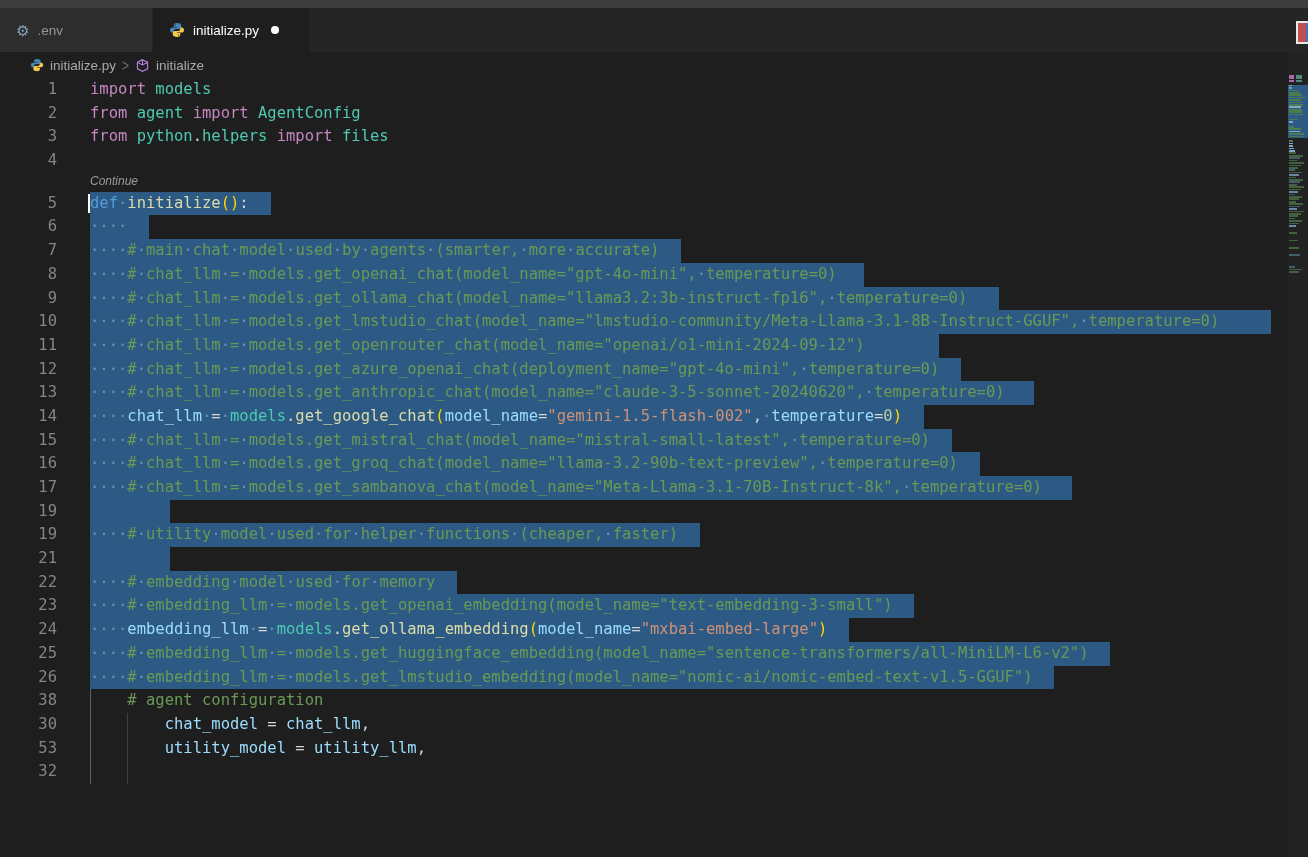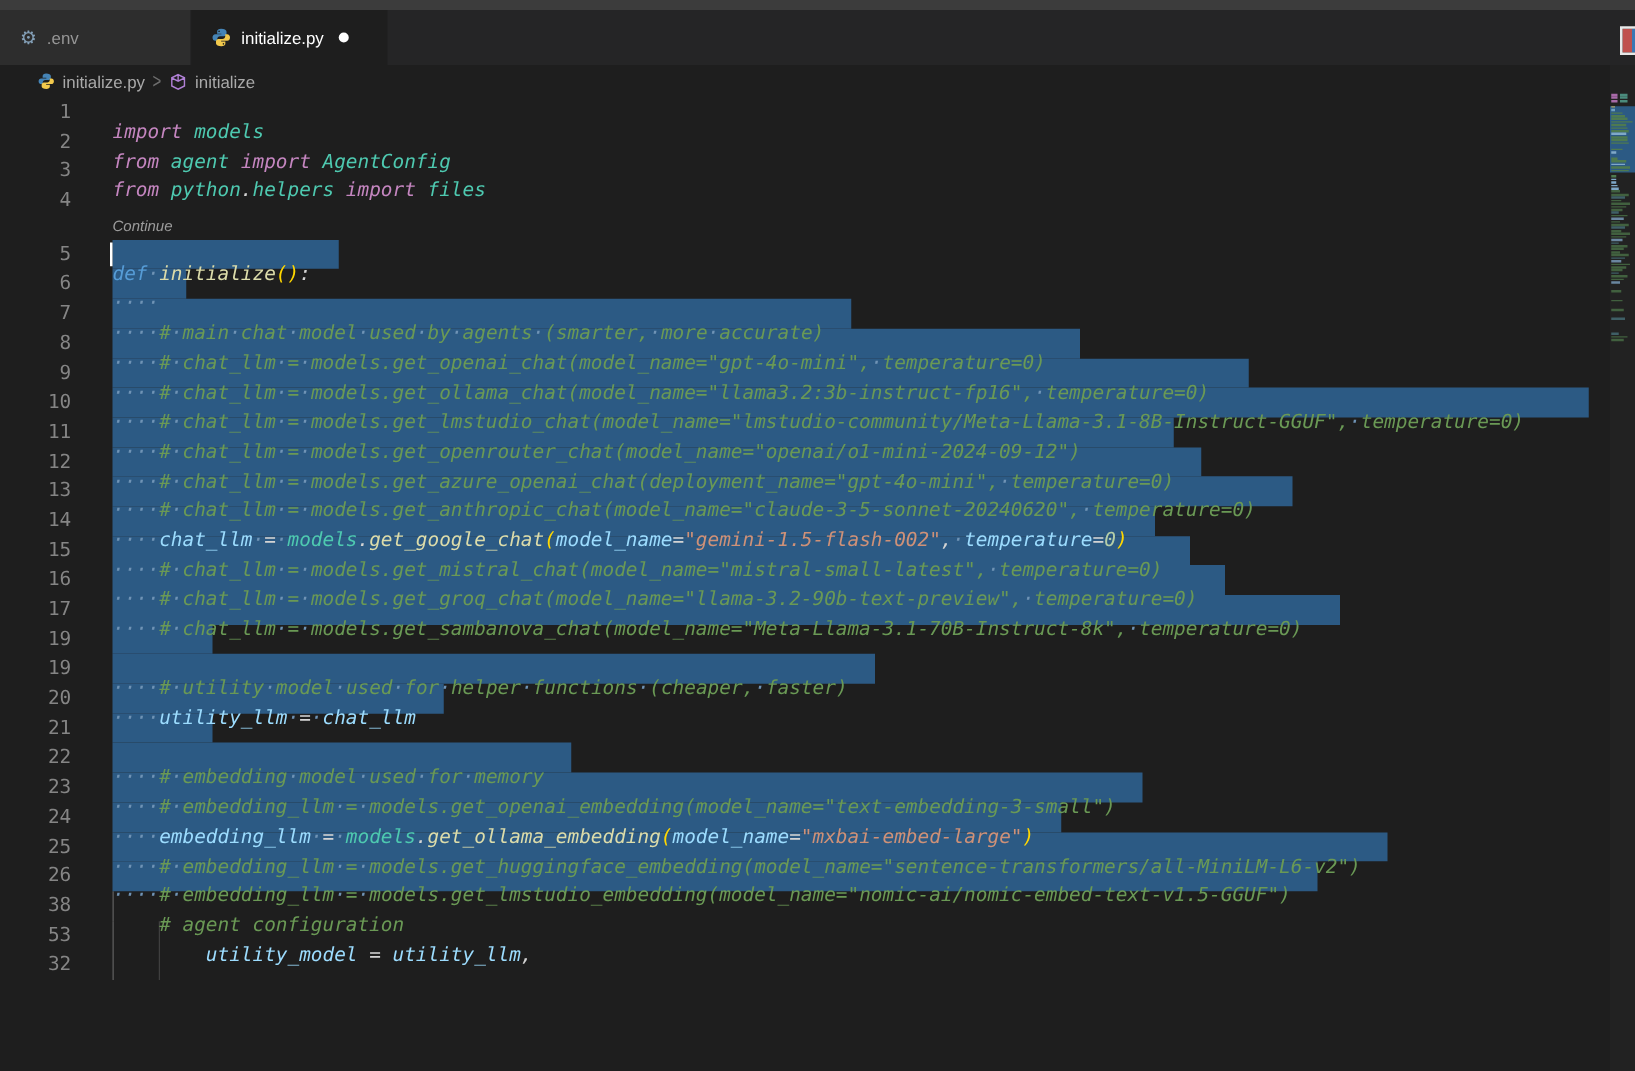--- a/index.html
+++ b/index.html
@@ -22,21 +22,21 @@
   .breadcrumbs{position:absolute;left:0;top:52px;width:100%;height:26px;background:#1e1e1e;
        display:flex;align-items:center;padding-left:30px;box-sizing:border-box;gap:6px;
        color:#a9a9a9;font-size:13.5px;}
   .crumb{cursor:pointer;}
   .crumb-sep{color:#6e6e6e;font-size:12px;transform:scaleY(1.4);display:inline-block;}
   
   #code-lines{position:absolute;left:0;top:78px;width:1288px;
        font-family:"DejaVu Sans Mono","Liberation Mono",monospace;font-size:15.5px;}
   .row{position:relative;height:23.7px;line-height:23.7px;white-space:pre;}
   .lnum{position:absolute;left:0;top:0;width:57px;text-align:right;color:#858585;}
-  .ltext{position:absolute;left:90px;top:16px;z-index:2;color:#d4d4d4;font-style:italic;}
+  .ltext{position:absolute;left:90px;top:0;z-index:2;color:#d4d4d4;}
   .selbg{position:absolute;left:90px;top:0;height:23.7px;background:#2c5a84;z-index:1;}
   .guide{position:absolute;top:0;width:1px;height:23.7px;background:#3f3f3f;z-index:0;}
   .guide.active{background:#5f5f5f;}
   .cursor{position:absolute;left:88px;top:2px;width:2px;height:19px;background:#ffffff;z-index:4;}
   .lens-row{position:relative;height:19px;line-height:17px;font-style:italic;}
   .lens{position:absolute;left:90px;top:0;font-size:12px;color:#9b9b9b;cursor:pointer;
         font-family:"Liberation Sans",sans-serif;}
   .ghost-hint{position:absolute;left:195px;top:0;color:#969696;font-weight:700;z-index:2;}
   
   .k{color:#C586C0}.d{color:#569CD6}.t{color:#4EC9B0}.f{color:#DCDCAA}.v{color:#9CDCFE}
@@ -108,28 +108,28 @@
       <div class="row"><div class="selbg" style="width: 1180.93px;"></div><span class="lnum">10</span><span class="ltext"><span class="ws">····</span><span class="c">#</span><span class="ws">·</span><span class="c">chat_llm</span><span class="ws">·</span><span class="c">=</span><span class="ws">·</span><span class="c">models.get_lmstudio_chat(model_name="lmstudio-community/Meta-Llama-3.1-8B-Instruct-GGUF",</span><span class="ws">·</span><span class="c">temperature=0)</span></span></div>
       <div class="row"><div class="selbg" style="width: 849.39px;"></div><span class="lnum">11</span><span class="ltext"><span class="ws">····</span><span class="c">#</span><span class="ws">·</span><span class="c">chat_llm</span><span class="ws">·</span><span class="c">=</span><span class="ws">·</span><span class="c">models.get_openrouter_chat(model_name="openai/o1-mini-2024-09-12")</span></span></div>
       <div class="row"><div class="selbg" style="width: 871.03px;"></div><span class="lnum">12</span><span class="ltext"><span class="ws">····</span><span class="c">#</span><span class="ws">·</span><span class="c">chat_llm</span><span class="ws">·</span><span class="c">=</span><span class="ws">·</span><span class="c">models.get_azure_openai_chat(deployment_name="gpt-4o-mini",</span><span class="ws">·</span><span class="c">temperature=0)</span></span></div>
       <div class="row"><div class="selbg" style="width: 944.34px;"></div><span class="lnum">13</span><span class="ltext"><span class="ws">····</span><span class="c">#</span><span class="ws">·</span><span class="c">chat_llm</span><span class="ws">·</span><span class="c">=</span><span class="ws">·</span><span class="c">models.get_anthropic_chat(model_name="claude-3-5-sonnet-20240620",</span><span class="ws">·</span><span class="c">temperature=0)</span></span></div>
       <div class="row"><div class="selbg" style="width: 833.71px;"></div><span class="lnum">14</span><span class="ltext"><span class="ws">····</span><span class="v">chat_llm</span><span class="ws">·</span><span class="p">=</span><span class="ws">·</span><span class="t">models</span><span class="p">.</span><span class="f">get_google_chat</span><span class="b">(</span><span class="v">model_name</span><span class="p">=</span><span class="s">"gemini-1.5-flash-002"</span><span class="p">,</span><span class="ws">·</span><span class="v">temperature</span><span class="p">=</span><span class="n">0</span><span class="b">)</span></span></div>
       <div class="row"><div class="selbg" style="width: 861.7px;"></div><span class="lnum">15</span><span class="ltext"><span class="ws">····</span><span class="c">#</span><span class="ws">·</span><span class="c">chat_llm</span><span class="ws">·</span><span class="c">=</span><span class="ws">·</span><span class="c">models.get_mistral_chat(model_name="mistral-small-latest",</span><span class="ws">·</span><span class="c">temperature=0)</span></span></div>
       <div class="row"><div class="selbg" style="width: 889.69px;"></div><span class="lnum">16</span><span class="ltext"><span class="ws">····</span><span class="c">#</span><span class="ws">·</span><span class="c">chat_llm</span><span class="ws">·</span><span class="c">=</span><span class="ws">·</span><span class="c">models.get_groq_chat(model_name="llama-3.2-90b-text-preview",</span><span class="ws">·</span><span class="c">temperature=0)</span></span></div>
       <div class="row"><div class="selbg" style="width: 981.66px;"></div><span class="lnum">17</span><span class="ltext"><span class="ws">····</span><span class="c">#</span><span class="ws">·</span><span class="c">chat_llm</span><span class="ws">·</span><span class="c">=</span><span class="ws">·</span><span class="c">models.get_sambanova_chat(model_name="Meta-Llama-3.1-70B-Instruct-8k",</span><span class="ws">·</span><span class="c">temperature=0)</span></span></div>
       <div class="row"><div class="selbg" style="width: 80px;"></div><span class="lnum">19</span><span class="ltext"></span></div>
       <div class="row"><div class="selbg" style="width: 609.79px;"></div><span class="lnum">19</span><span class="ltext"><span class="ws">····</span><span class="c">#</span><span class="ws">·</span><span class="c">utility</span><span class="ws">·</span><span class="c">model</span><span class="ws">·</span><span class="c">used</span><span class="ws">·</span><span class="c">for</span><span class="ws">·</span><span class="c">helper</span><span class="ws">·</span><span class="c">functions</span><span class="ws">·</span><span class="c">(cheaper,</span><span class="ws">·</span><span class="c">faster)</span></span></div>
-      <div class="row"><div class="selbg" style="width: 264.58px;"></div><span class="lnum">20</span><span class="ltext"><span class="ws">····</span><span class="v">utility_llm</span><span class="ws">·</span><span class="p">=</span><span class="ws">·</span><span class="v">chat_llm</span></span></div>
       <div class="row"><div class="selbg" style="width: 80px;"></div><span class="lnum">21</span><span class="ltext"></span></div>
       <div class="row"><div class="selbg" style="width: 367.21px;"></div><span class="lnum">22</span><span class="ltext"><span class="ws">····</span><span class="c">#</span><span class="ws">·</span><span class="c">embedding</span><span class="ws">·</span><span class="c">model</span><span class="ws">·</span><span class="c">used</span><span class="ws">·</span><span class="c">for</span><span class="ws">·</span><span class="c">memory</span></span></div>
       <div class="row"><div class="selbg" style="width: 824.38px;"></div><span class="lnum">23</span><span class="ltext"><span class="ws">····</span><span class="c">#</span><span class="ws">·</span><span class="c">embedding_llm</span><span class="ws">·</span><span class="c">=</span><span class="ws">·</span><span class="c">models.get_openai_embedding(model_name="text-embedding-3-small")</span></span></div>
       <div class="row"><div class="selbg" style="width: 759.07px;"></div><span class="lnum">24</span><span class="ltext"><span class="ws">····</span><span class="v">embedding_llm</span><span class="ws">·</span><span class="p">=</span><span class="ws">·</span><span class="t">models</span><span class="p">.</span><span class="f">get_ollama_embedding</span><span class="b">(</span><span class="v">model_name</span><span class="p">=</span><span class="s">"mxbai-embed-large"</span><span class="b">)</span></span></div>
       <div class="row"><div class="selbg" style="width: 1020.31px;"></div><span class="lnum">25</span><span class="ltext"><span class="ws">····</span><span class="c">#</span><span class="ws">·</span><span class="c">embedding_llm</span><span class="ws">·</span><span class="c">=</span><span class="ws">·</span><span class="c">models.get_huggingface_embedding(model_name="sentence-transformers/all-MiniLM-L6-v2")</span></span></div>
       <div class="row"><div class="selbg" style="width: 964.33px;"></div><span class="lnum">26</span><span class="ltext"><span class="ws">····</span><span class="c">#</span><span class="ws">·</span><span class="c">embedding_llm</span><span class="ws">·</span><span class="c">=</span><span class="ws">·</span><span class="c">models.get_lmstudio_embedding(model_name="nomic-ai/nomic-embed-text-v1.5-GGUF")</span></span></div>
       <div class="row"><div class="guide active" style="left: 90px;"></div><span class="lnum">38</span><span class="ltext"><span class="c">    # agent configuration</span></span></div>
+      <div class="row"><div class="guide active" style="left: 90px;"></div><div class="guide" style="left: 127px;"></div><span class="lnum">30</span><span class="ltext"><span class="p">        </span><span class="v">chat_model</span><span class="p"> </span><span class="p">=</span><span class="p"> </span><span class="v">chat_llm</span><span class="p">,</span></span></div>
       <div class="row"><div class="guide active" style="left: 90px;"></div><div class="guide" style="left: 127px;"></div><span class="lnum">53</span><span class="ltext"><span class="p">        </span><span class="v">utility_model</span><span class="p"> </span><span class="p">=</span><span class="p"> </span><span class="v">utility_llm</span><span class="p">,</span></span></div>
       <div class="row"><div class="guide active" style="left: 90px;"></div><div class="guide" style="left: 127px;"></div><span class="lnum">32</span></div>
     </div>
 
   <div class="minimap" id="minimap">
       <div class="mm" style="top: 32.68px; left: 0px; width: 20px; height: 53.24px; background: rgb(44, 90, 132);"></div>
       <div class="mm" style="top: 23px; left: 1px; width: 5px; height: 1.7px; background: rgb(168, 106, 168);"></div>
       <div class="mm" style="top: 23px; left: 8px; width: 6px; height: 1.7px; background: rgb(75, 139, 125);"></div>
       <div class="mm" style="top: 25.42px; left: 1px; width: 5px; height: 1.7px; background: rgb(168, 106, 168);"></div>
       <div class="mm" style="top: 25.42px; left: 8px; width: 6px; height: 1.7px; background: rgb(75, 139, 125);"></div>

